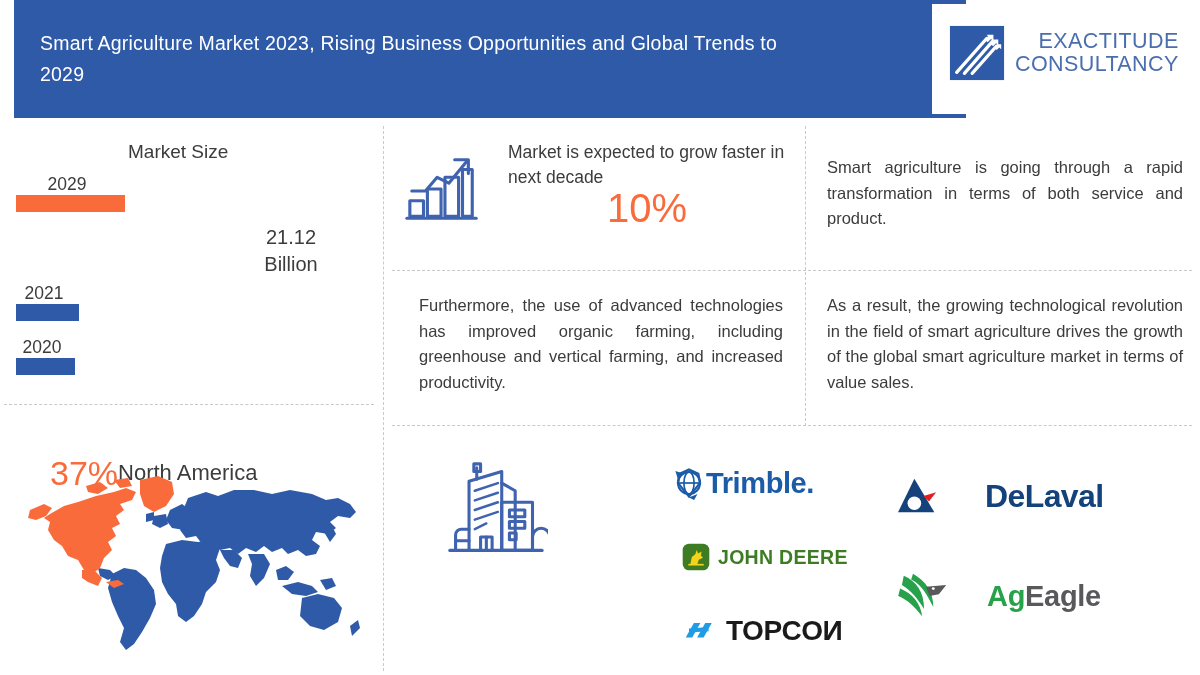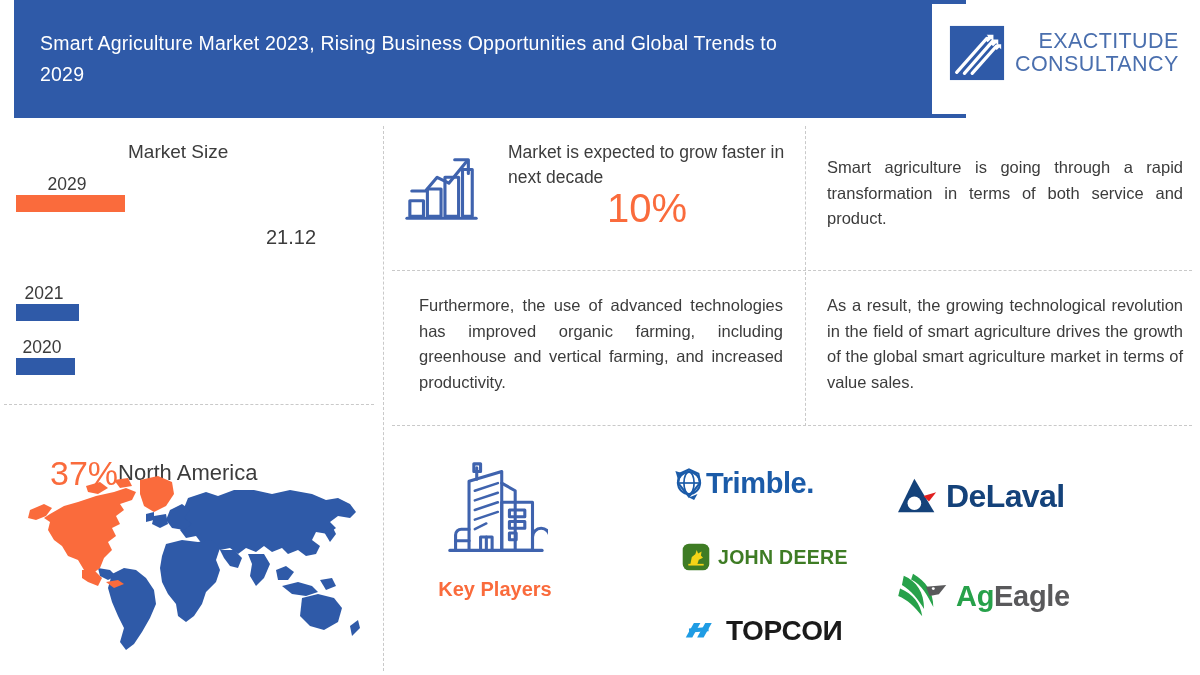--- a/index.html
+++ b/index.html
@@ -104,21 +104,21 @@
   .jd-word{
     font-size:19.5px;font-weight:bold;color:#3E7C24;letter-spacing:.3px;
   }
   
   .topcon-word{
     font-size:28px;font-weight:bold;color:#1a1a1a;letter-spacing:-.5px;
   }
   .topcon-word .nrot{display:inline-block;transform:scaleX(-1);}
   
   .delaval-word{
-    font-size:32px;font-weight:bold;color:#14427A;letter-spacing:-.6px;
+    font-size:32px;font-weight:bold;color:#14427A;letter-spacing:-.6px;margin-left:39px;
   }
   
   .ageagle-word{font-size:29px;font-weight:bold;letter-spacing:-.3px;}
   .ageagle-word .ag{color:#27A14A;}
   .ageagle-word .eagle{color:#59595B;}
 </style>
 </head>
 <body>
 
 <div id="page">
@@ -165,20 +165,21 @@
     <div class="bar-label">2021</div>
     <div class="bar" style="width:63px;background:#2F5AA8;"></div>
   </div>
   <div class="bar-row" style="top:337px;">
     <div class="bar-label">2020</div>
     <div class="bar" style="width:59px;background:#2F5AA8;"></div>
   </div>
 
   <div class="bar-note">
     <div>21.12</div>
+    <div>Billion</div>
   </div>
 
   <div class="na-wrap">
     <div class="na-pct">37%</div>
     <div class="na-label">North America</div>
   </div>
 
   <svg class="map" viewBox="0 0 352 190">
     <g fill="#2F5AA8">
 
@@ -270,21 +271,20 @@
       <line x1="46" y1="80" x2="46" y2="94"></line>
       <g stroke-width="2.6">
         <line x1="34" y1="32" x2="58" y2="24"></line>
         <line x1="34" y1="42" x2="58" y2="34"></line>
         <line x1="34" y1="52" x2="58" y2="44"></line>
         <line x1="34" y1="62" x2="58" y2="54"></line>
         <line x1="34" y1="72" x2="46" y2="66"></line>
       </g>
     </g>
   </svg>
-  <div class="kp-label">Key Players</div>
 
   <div class="logo-slot" style="left:672px;top:466px;">
     <svg width="34" height="34" viewBox="0 0 40 40">
       <circle cx="20" cy="20" r="13" fill="none" stroke="#1B5BA8" stroke-width="2.4"></circle>
       <ellipse cx="20" cy="20" rx="6" ry="13" fill="none" stroke="#1B5BA8" stroke-width="2"></ellipse>
       <line x1="7" y1="20" x2="33" y2="20" stroke="#1B5BA8" stroke-width="2"></line>
       <path d="M20 4 L31 9 L33 20 L20 36 L7 20 L9 9 Z" fill="none" stroke="#1B5BA8" stroke-width="2.6"></path>
       <path d="M4 6 L14 9 L7 16 Z" fill="#1B5BA8"></path>
       <path d="M30 33 L20 37 L26 40 Z" fill="#1B5BA8"></path>
     </svg>
@@ -313,21 +313,21 @@
 
   <div class="logo-slot" style="left:896px;top:476px;">
     <svg width="44" height="40" viewBox="0 0 48 44" style="margin-right:6px;">
       <polygon points="20,3 42,40 2,40" fill="#14427A"></polygon>
       <circle cx="20" cy="30" r="7.5" fill="#ffffff"></circle>
       <path d="M30 22 L44 18 L36 28 Z" fill="#E02020"></path>
     </svg>
     <span class="delaval-word">DeLaval</span>
   </div>
 
-  <div class="logo-slot" style="left:898px;top:572px;">
+  <div class="logo-slot" style="left:898px;top:572px;gap:31px;">
     <svg width="54" height="48" viewBox="0 0 58 52" style="margin-right:4px;">
       <g fill="#27A14A">
         <path d="M6 4 C20 10 28 22 28 40 C22 30 14 20 4 14 Z"></path>
         <path d="M2 18 C16 24 24 34 26 48 C18 38 10 30 0 26 Z"></path>
         <path d="M16 2 C30 10 38 22 38 38 C32 26 26 14 14 8 Z"></path>
       </g>
       <path d="M30 16 L52 14 L44 24 L34 26 Z" fill="#59595B"></path>
       <circle cx="38" cy="18" r="1.6" fill="#ffffff"></circle>
     </svg>
     <span class="ageagle-word"><span class="ag">Ag</span><span class="eagle">Eagle</span></span>

